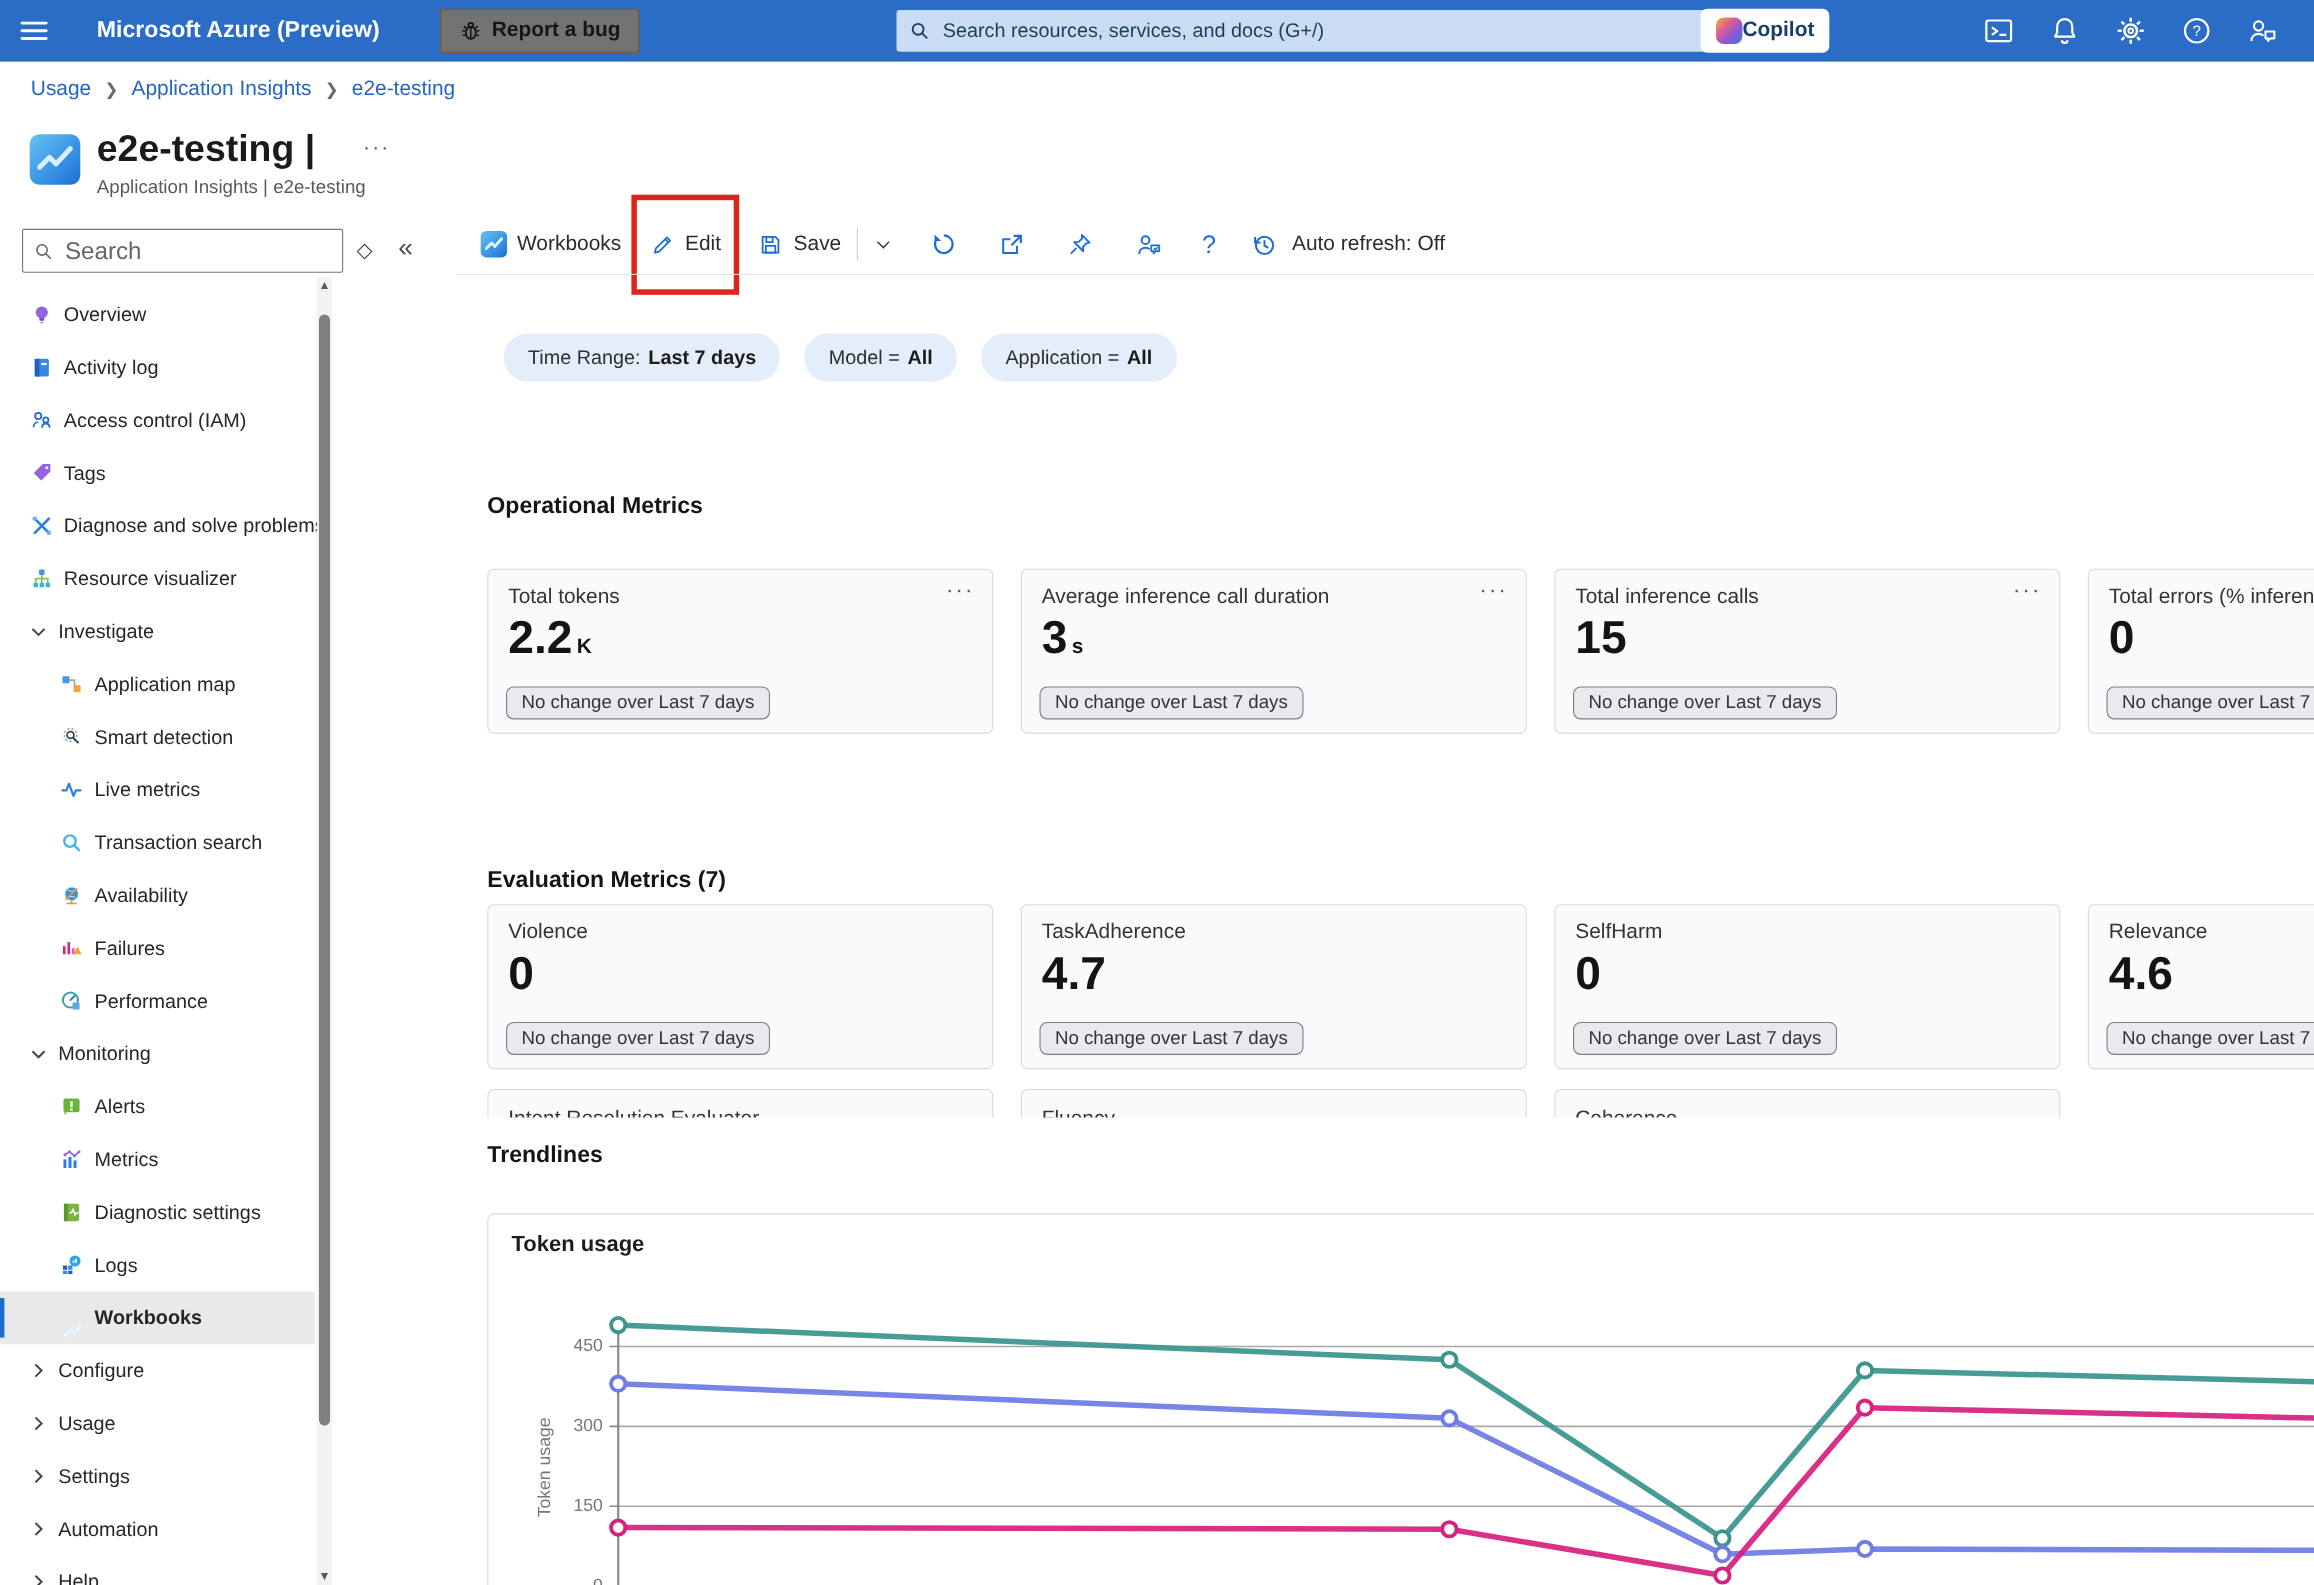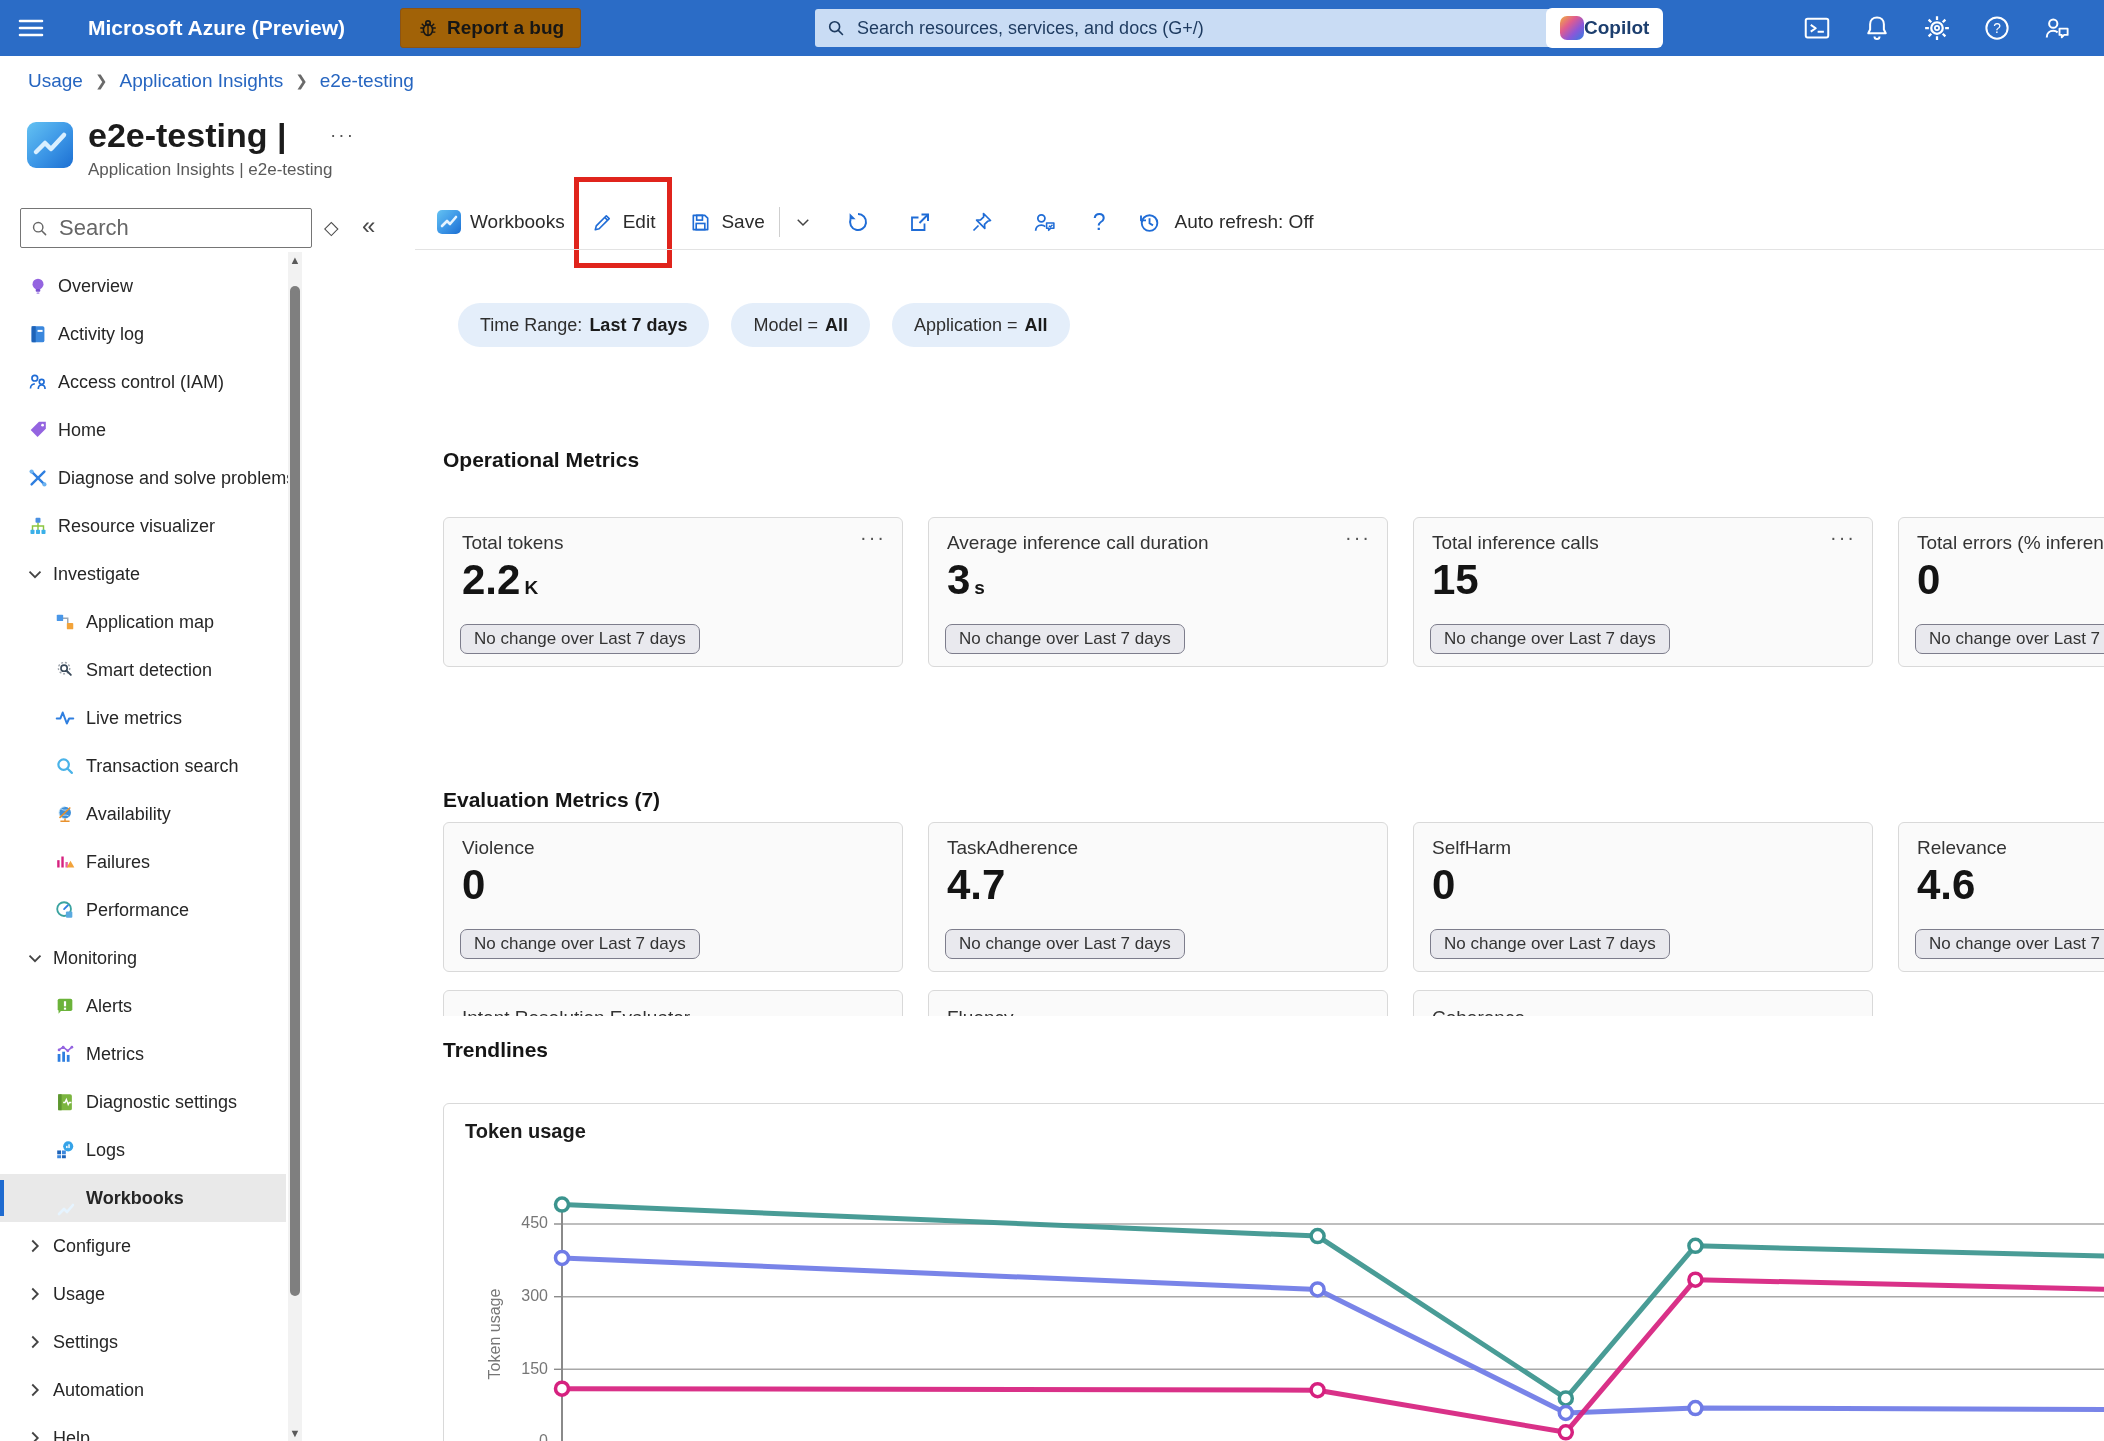--- a/index.html
+++ b/index.html
@@ -4,21 +4,21 @@
 <style>
   html,body{margin:0;padding:0;background:#fff;}
   #app{position:relative;width:2104px;height:1441px;overflow:hidden;background:#fff;
        font-family:"Liberation Sans",sans-serif;color:#1b1b1b;}
   .ico{display:inline-block;line-height:0;}
   
   .topbar{position:absolute;left:0;top:0;width:2104px;height:56px;background:#2b6cc6;}
   .hamburger{position:absolute;left:14px;top:12px;width:34px;height:32px;cursor:pointer;}
   .tb-title{position:absolute;left:88px;top:16px;color:#fff;font-size:21px;font-weight:600;}
   .bugbtn{position:absolute;left:400px;top:8px;height:40px;padding:0 16px;display:flex;align-items:center;gap:8px;
-          background:#a16207;border:1px solid #8c5313;border-radius:3px;font-size:19px;font-weight:600;color:#161616;box-sizing:border-box;}
+          background:#737373;border:1px solid #8c5313;border-radius:3px;font-size:19px;font-weight:600;color:#161616;box-sizing:border-box;}
   .topsearch{position:absolute;left:815px;top:9px;width:780px;height:38px;background:#c9dcf4;border-radius:3px;
              display:flex;align-items:center;padding:0 12px;box-sizing:border-box;gap:10px;}
   .topsearch input{flex:1;border:none;background:transparent;outline:none;font-size:18px;color:#0f172a;font-family:"Liberation Sans",sans-serif;}
   .topsearch input::placeholder{color:#1d3a5f;opacity:1;}
   .copilotbtn{position:absolute;left:1546px;top:8px;height:40px;padding:0 14px;background:#fff;border-radius:6px;
               display:flex;align-items:center;gap:0;font-size:19px;font-weight:700;color:#1c3e6e;}
   .copilot-logo{width:24px;height:24px;border-radius:7px;
         background:linear-gradient(135deg,#f2b13d 0%,#e05c8f 35%,#8a57d9 65%,#2f7fe0 100%);}
   .topicon{position:absolute;top:13px;width:30px;height:30px;cursor:pointer;}
   
@@ -209,21 +209,21 @@
               <circle cx="16" cy="11.8" r="2.6" fill="none" stroke="#1f6cd6" stroke-width="1.8"></circle>
               <path d="M12.3 19.5c0-2.6 1.6-4.2 3.7-4.2s3.7 1.6 3.7 4.2" fill="none" stroke="#1f6cd6" stroke-width="1.8"></path>
             </svg></span>
           <span class="lbl">Access control (IAM)</span>
         </div>
         <div class="mi top">
           <span class="micon ico"><svg width="22" height="22" viewBox="0 0 24 24">
               <path d="M13 3h7.5v7.5L11.5 19.5 4 12z" fill="#9464e0"></path>
               <circle cx="17" cy="6.8" r="1.5" fill="#fff"></circle>
             </svg></span>
-          <span class="lbl">Home</span>
+          <span class="lbl">Tags</span>
         </div>
         <div class="mi top">
           <span class="micon ico"><svg width="22" height="22" viewBox="0 0 24 24">
               <path d="M5 5l14 14M19 5L5 19" stroke="#2f7fe0" stroke-width="2.6" stroke-linecap="round"></path>
               <circle cx="5" cy="5" r="2.3" fill="#6cb2f0"></circle>
               <circle cx="19" cy="19" r="2.3" fill="#6cb2f0"></circle>
             </svg></span>
           <span class="lbl">Diagnose and solve problems</span>
         </div>
         <div class="mi top">

